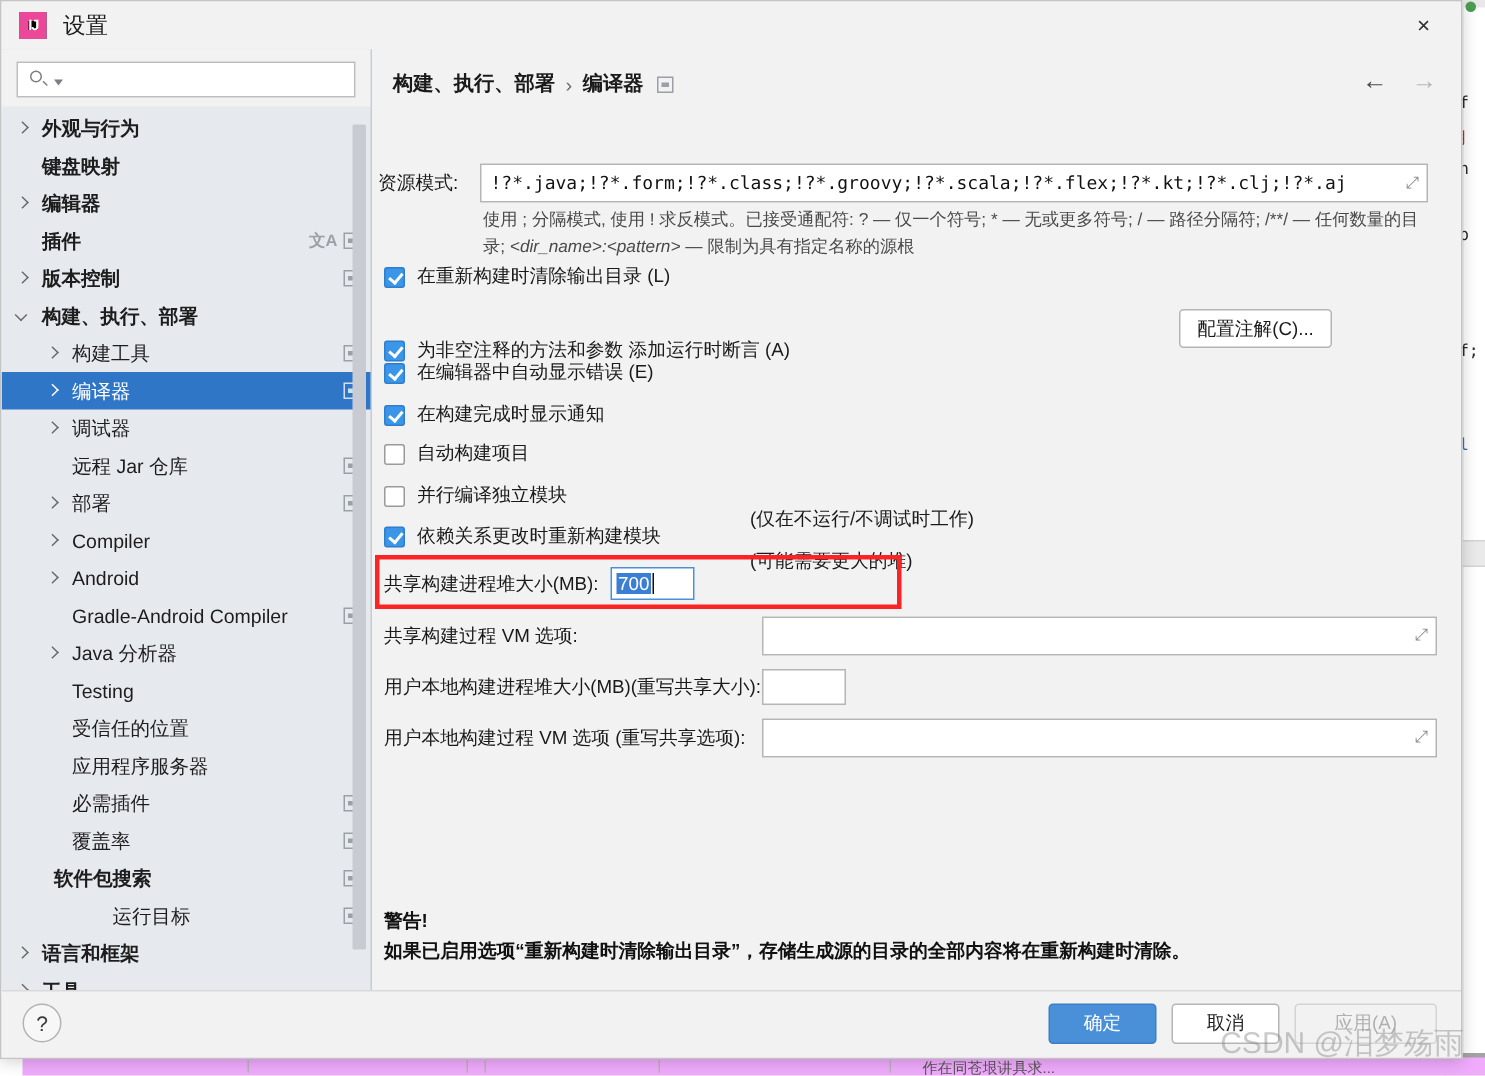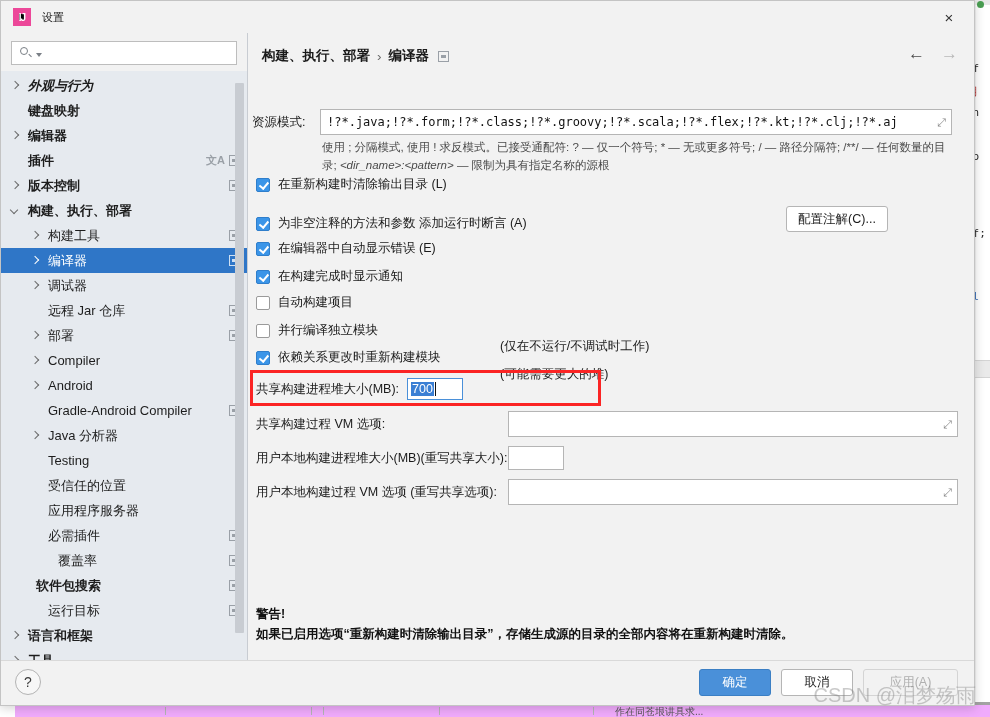--- a/index.html
+++ b/index.html
@@ -100,21 +100,21 @@
     color: #ffffff;
     font-size: 10px;
     font-weight: bold;
     display: flex; align-items: center; justify-content: center;
     letter-spacing: -1px;
     font-family: "Liberation Sans", sans-serif;
     box-sizing: border-box;
   }
   #title-text {
     margin-left: 11px;
-    font-size: 11px;
+    font-size: 15px;
     color: #1a1a1a;
   }
   #close-btn {
     position: absolute;
     right: 8px; top: 4px;
     width: 34px; height: 24px;
     display: flex; align-items: center; justify-content: center;
     color: #333;
     font-size: 15px;
     cursor: pointer;
@@ -555,21 +555,21 @@
   <div id="dialog-body">
 
     <div id="left-pane">
       <div id="search-wrap">
         <div id="search-box">
           <span class="mag-icon"></span>
           <span class="mini-caret"></span>
         </div>
       </div>
       <div id="tree">
-          <div class="tree-row bold" style="padding-left: 10px; font-style: italic;">
+          <div class="tree-row bold" style="padding-left: 10px;">
             <span class="tw-arrow right"></span>
             <span class="tree-label" style="margin-left: 8px;">外观与行为</span>
           </div>
           <div class="tree-row bold" style="padding-left: 10px;">
             <span class="tw-arrow "></span>
             <span class="tree-label" style="margin-left: 8px;">键盘映射</span>
           </div>
           <div class="tree-row bold" style="padding-left: 10px;">
             <span class="tw-arrow right"></span>
             <span class="tree-label" style="margin-left: 8px;">编辑器</span>
@@ -642,29 +642,29 @@
             <span class="tw-arrow "></span>
             <span class="tree-label" style="margin-left: 8px;">应用程序服务器</span>
           </div>
           <div class="tree-row" style="padding-left: 30px;">
             <span class="tw-arrow "></span>
             <span class="tree-label" style="margin-left: 8px;">必需插件</span>
             <span class="proj-badge"></span>
           </div>
           <div class="tree-row" style="padding-left: 30px;">
             <span class="tw-arrow "></span>
-            <span class="tree-label" style="margin-left: 18px;">覆盖率</span>
+            <span class="tree-label" style="margin-left: 8px;">覆盖率</span>
             <span class="proj-badge"></span>
           </div>
           <div class="tree-row" style="padding-left: 18px; font-weight: bold;">
             <span class="tw-arrow "></span>
             <span class="tree-label" style="margin-left: 8px;">软件包搜索</span>
             <span class="proj-badge"></span>
           </div>
-          <div class="tree-row" style="padding-left: 30px;">
+          <div class="tree-row" style="padding-left: 30px; gap: 27px;">
             <span class="tw-arrow "></span>
             <span class="tree-label" style="margin-left: 8px;">运行目标</span>
             <span class="proj-badge"></span>
           </div>
           <div class="tree-row bold" style="padding-left: 10px;">
             <span class="tw-arrow right"></span>
             <span class="tree-label" style="margin-left: 8px;">语言和框架</span>
           </div>
           <div class="tree-row bold" style="padding-left: 10px;">
             <span class="tw-arrow right"></span>
@@ -698,21 +698,21 @@
       <div id="res-help">
         <div>使用 ; 分隔模式, 使用 ! 求反模式。已接受通配符: ? — 仅一个符号; * — 无或更多符号; / — 路径分隔符; /**/ — 任何数量的目</div>
         <div><span>录; </span><i>&lt;dir_name&gt;:&lt;pattern&gt;</i><span> — 限制为具有指定名称的源根</span></div>
       </div>
 
       <div id="checkbox-host">
           <div class="cb-row" style="top: 143px; left: 8px;">
             <span class="cbox checked"></span>
             <span class="cb-label">在重新构建时清除输出目录 (L)</span>
           </div>
-          <div class="cb-row" style="top: 182px; left: 8px;">
+          <div class="cb-row" style="top: 192px; left: 8px;">
             <span class="cbox checked"></span>
             <span class="cb-label">为非空注释的方法和参数 添加运行时断言 (A)</span>
           </div>
           <div class="cb-row" style="top: 207px; left: 8px;">
             <span class="cbox checked"></span>
             <span class="cb-label">在编辑器中自动显示错误 (E)</span>
           </div>
           <div class="cb-row" style="top: 235px; left: 8px;">
             <span class="cbox checked"></span>
             <span class="cb-label">在构建完成时显示通知</span>

